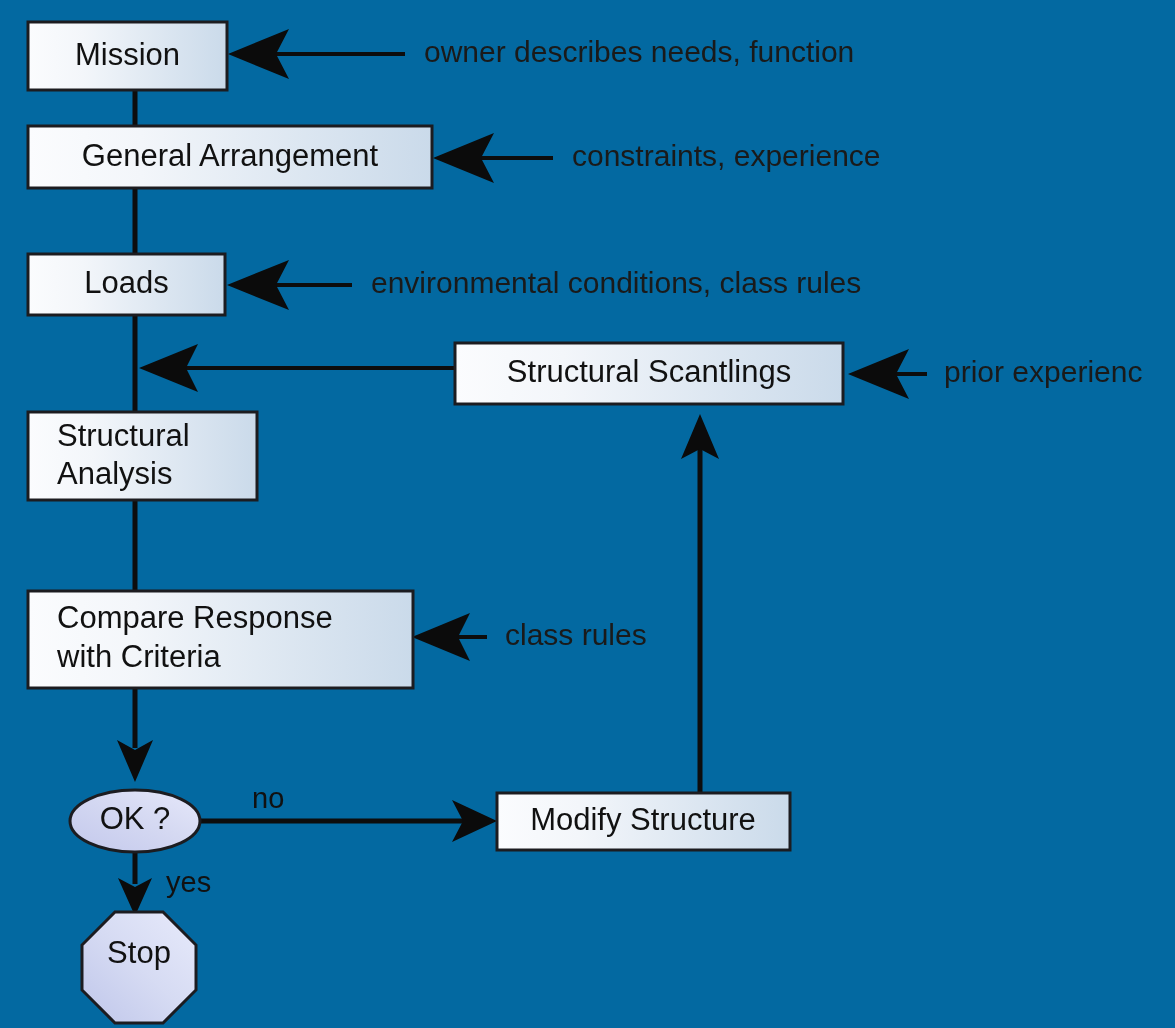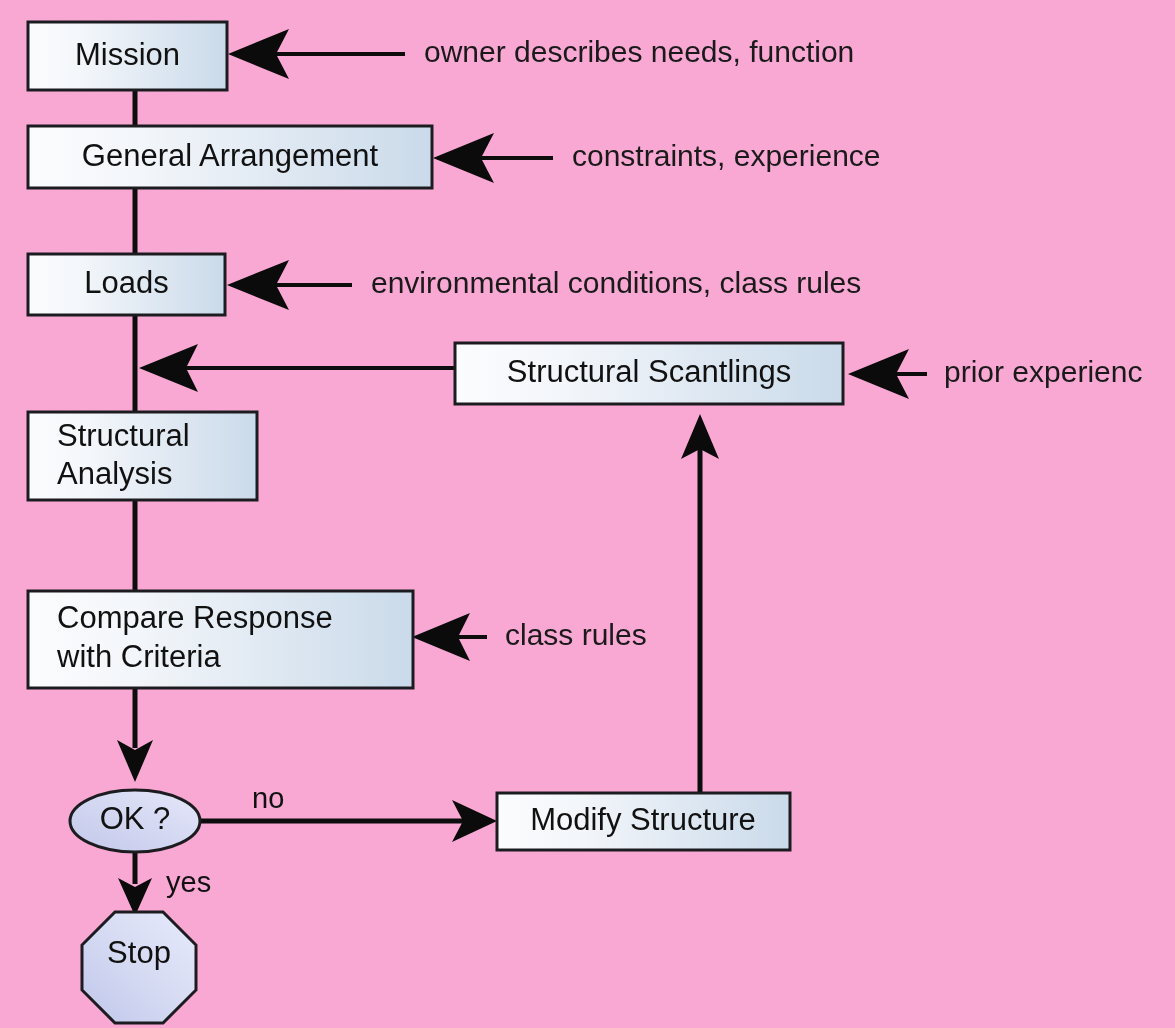--- a/index.html
+++ b/index.html
@@ -8,21 +8,21 @@
     padding: 0;
     background: #ffffff;
   }
   body {
     font-family: "Liberation Sans", sans-serif;
   }
   #canvas {
     position: relative;
     width: 1175px;
     height: 1028px;
-    background: #f9a8d4;
+    background: #0369a1;
     overflow: hidden;
   }
   #flow-svg {
     position: absolute;
     left: 0;
     top: 0;
     width: 1175px;
     height: 1028px;
   }
   .node-label {

